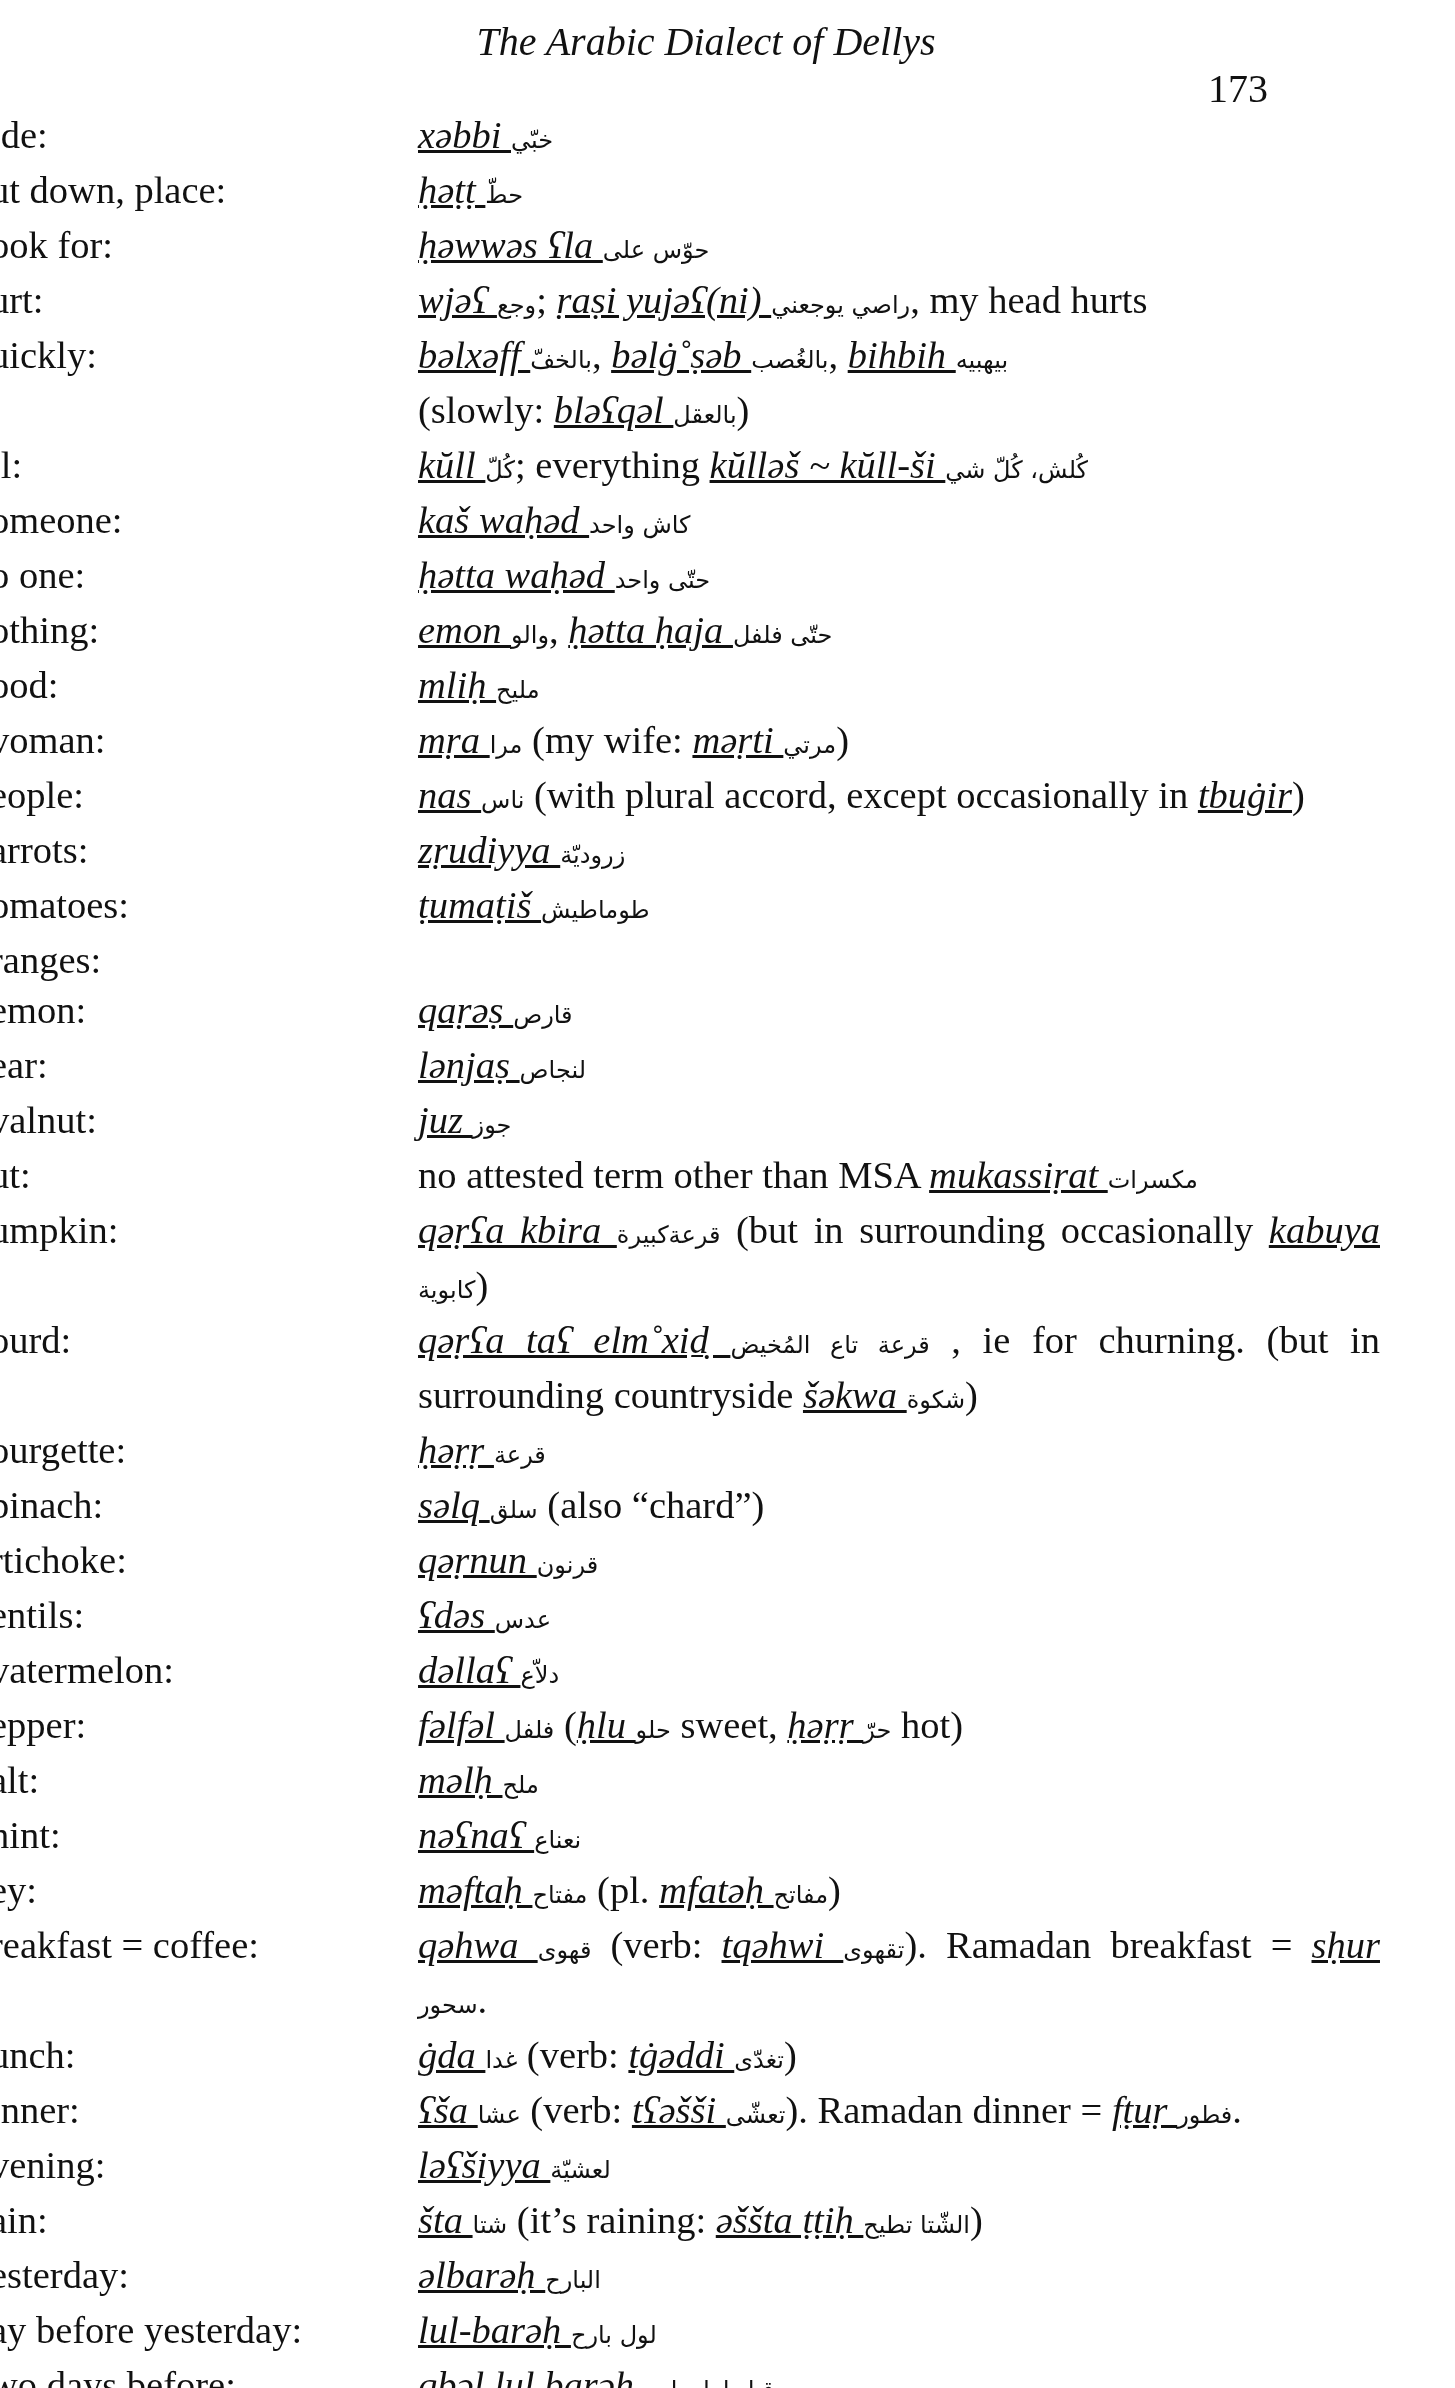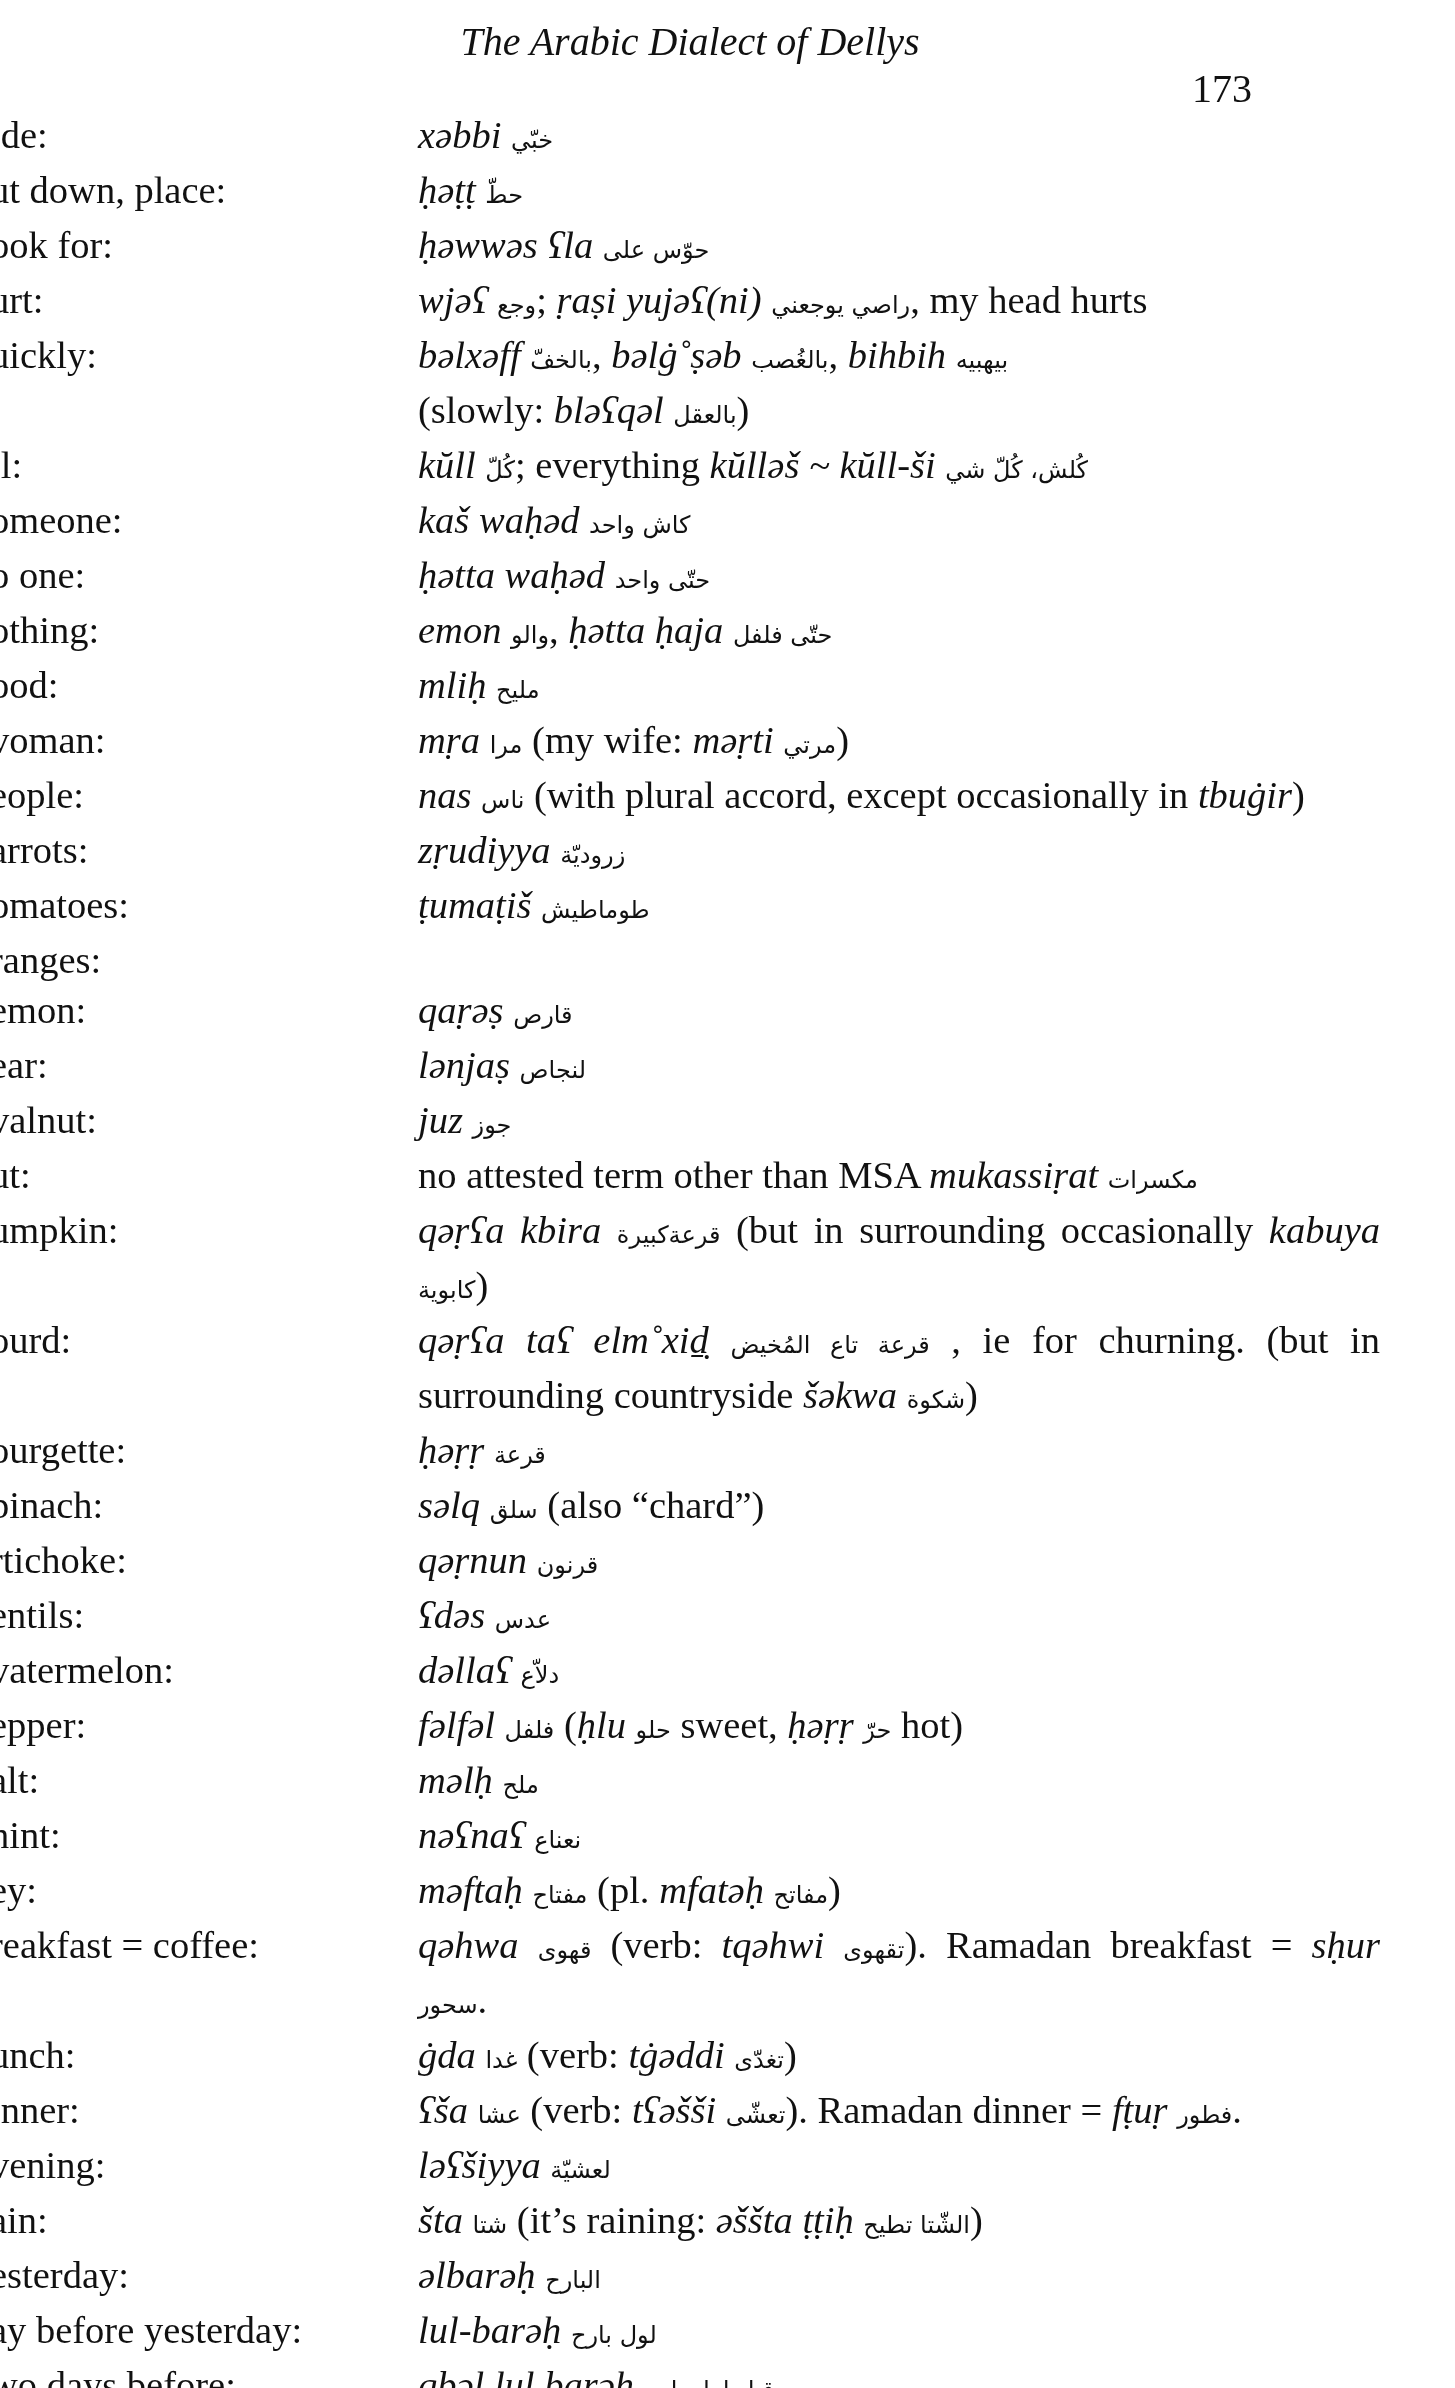--- a/index.html
+++ b/index.html
@@ -2,21 +2,21 @@
 <html><head>
 <meta charset="utf-8">
 <style>
   html, body { margin: 0; padding: 0; background: #ffffff; }
   body {
     width: 1455px; height: 2388px; overflow: hidden; position: relative;
     font-family: "Liberation Serif", "DejaVu Serif", serif;
     color: #111111;
   }
   .running-head {
-    position: absolute; top: 14px; left: 0; width: 1314px; height: 56px;
+    position: absolute; top: 14px; left: 16px; width: 1314px; height: 56px;
   }
   .running-title {
     position: absolute; left: 0; width: 1380px; text-align: center;
     top: 0; font-style: italic; font-size: 40px; line-height: 56px;
   }
   .page-number {
     position: absolute; right: 62px; top: 0; font-size: 40px; line-height: 56px; margin-top: 47px;
   }
   .glossary {
     position: absolute; top: 110px; left: 0; width: 1455px;
@@ -24,21 +24,21 @@
   .entry {
     display: flex; align-items: flex-start; font-size: 38.5px; line-height: 50px;
   }
   .term {
     width: 428px; flex: 0 0 428px; white-space: nowrap; overflow: hidden;
     margin-left: -10px; padding-left: 0;
   }
   .gloss {
     width: 962px; flex: 0 0 962px; text-align: justify; text-align-last: left;
   }
-  .gloss .it { font-style: italic; }
+  .gloss .it { font-style: italic; text-decoration: underline; }
   .gloss .ar { font-family: "DejaVu Sans", sans-serif; font-size: 24px; font-style: normal; unicode-bidi: isolate; direction: rtl; }
   .gloss .rm { font-style: normal; }
 </style>
 </head>
 <body>
 
 <div class="running-head">
   <div class="running-title">The Arabic Dialect of Dellys</div>
   <div class="page-number">173</div>
 </div>

